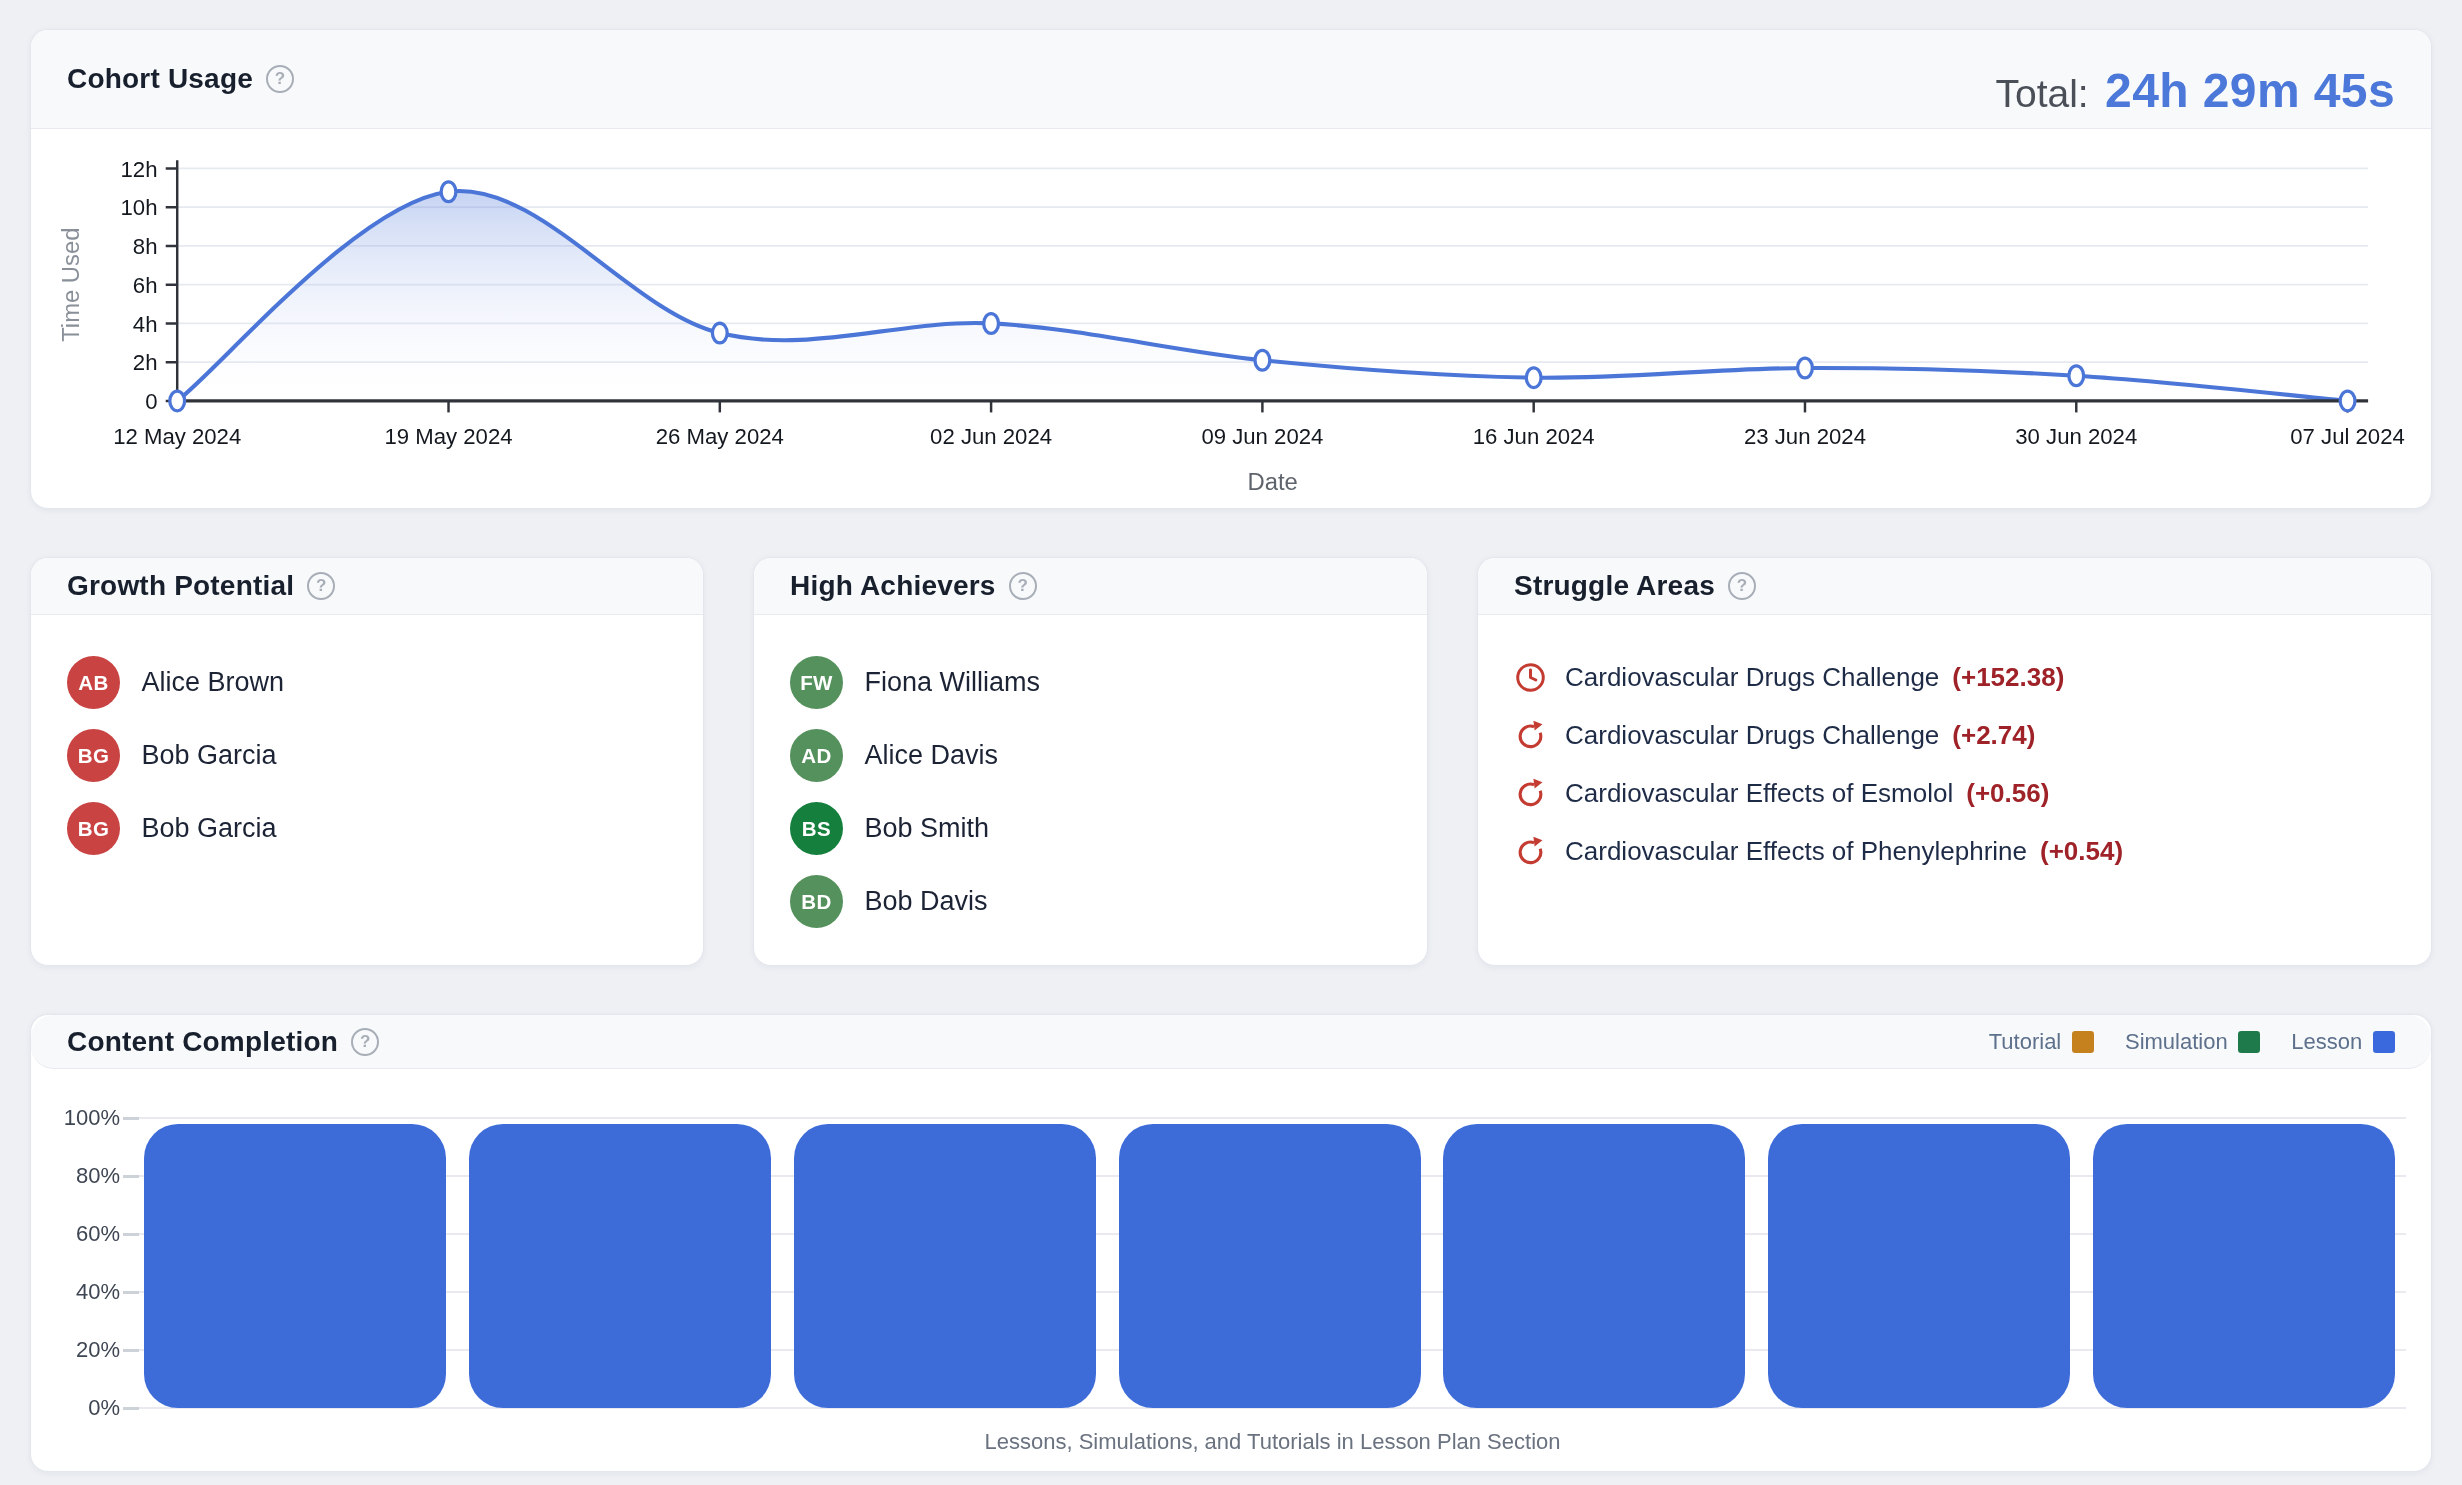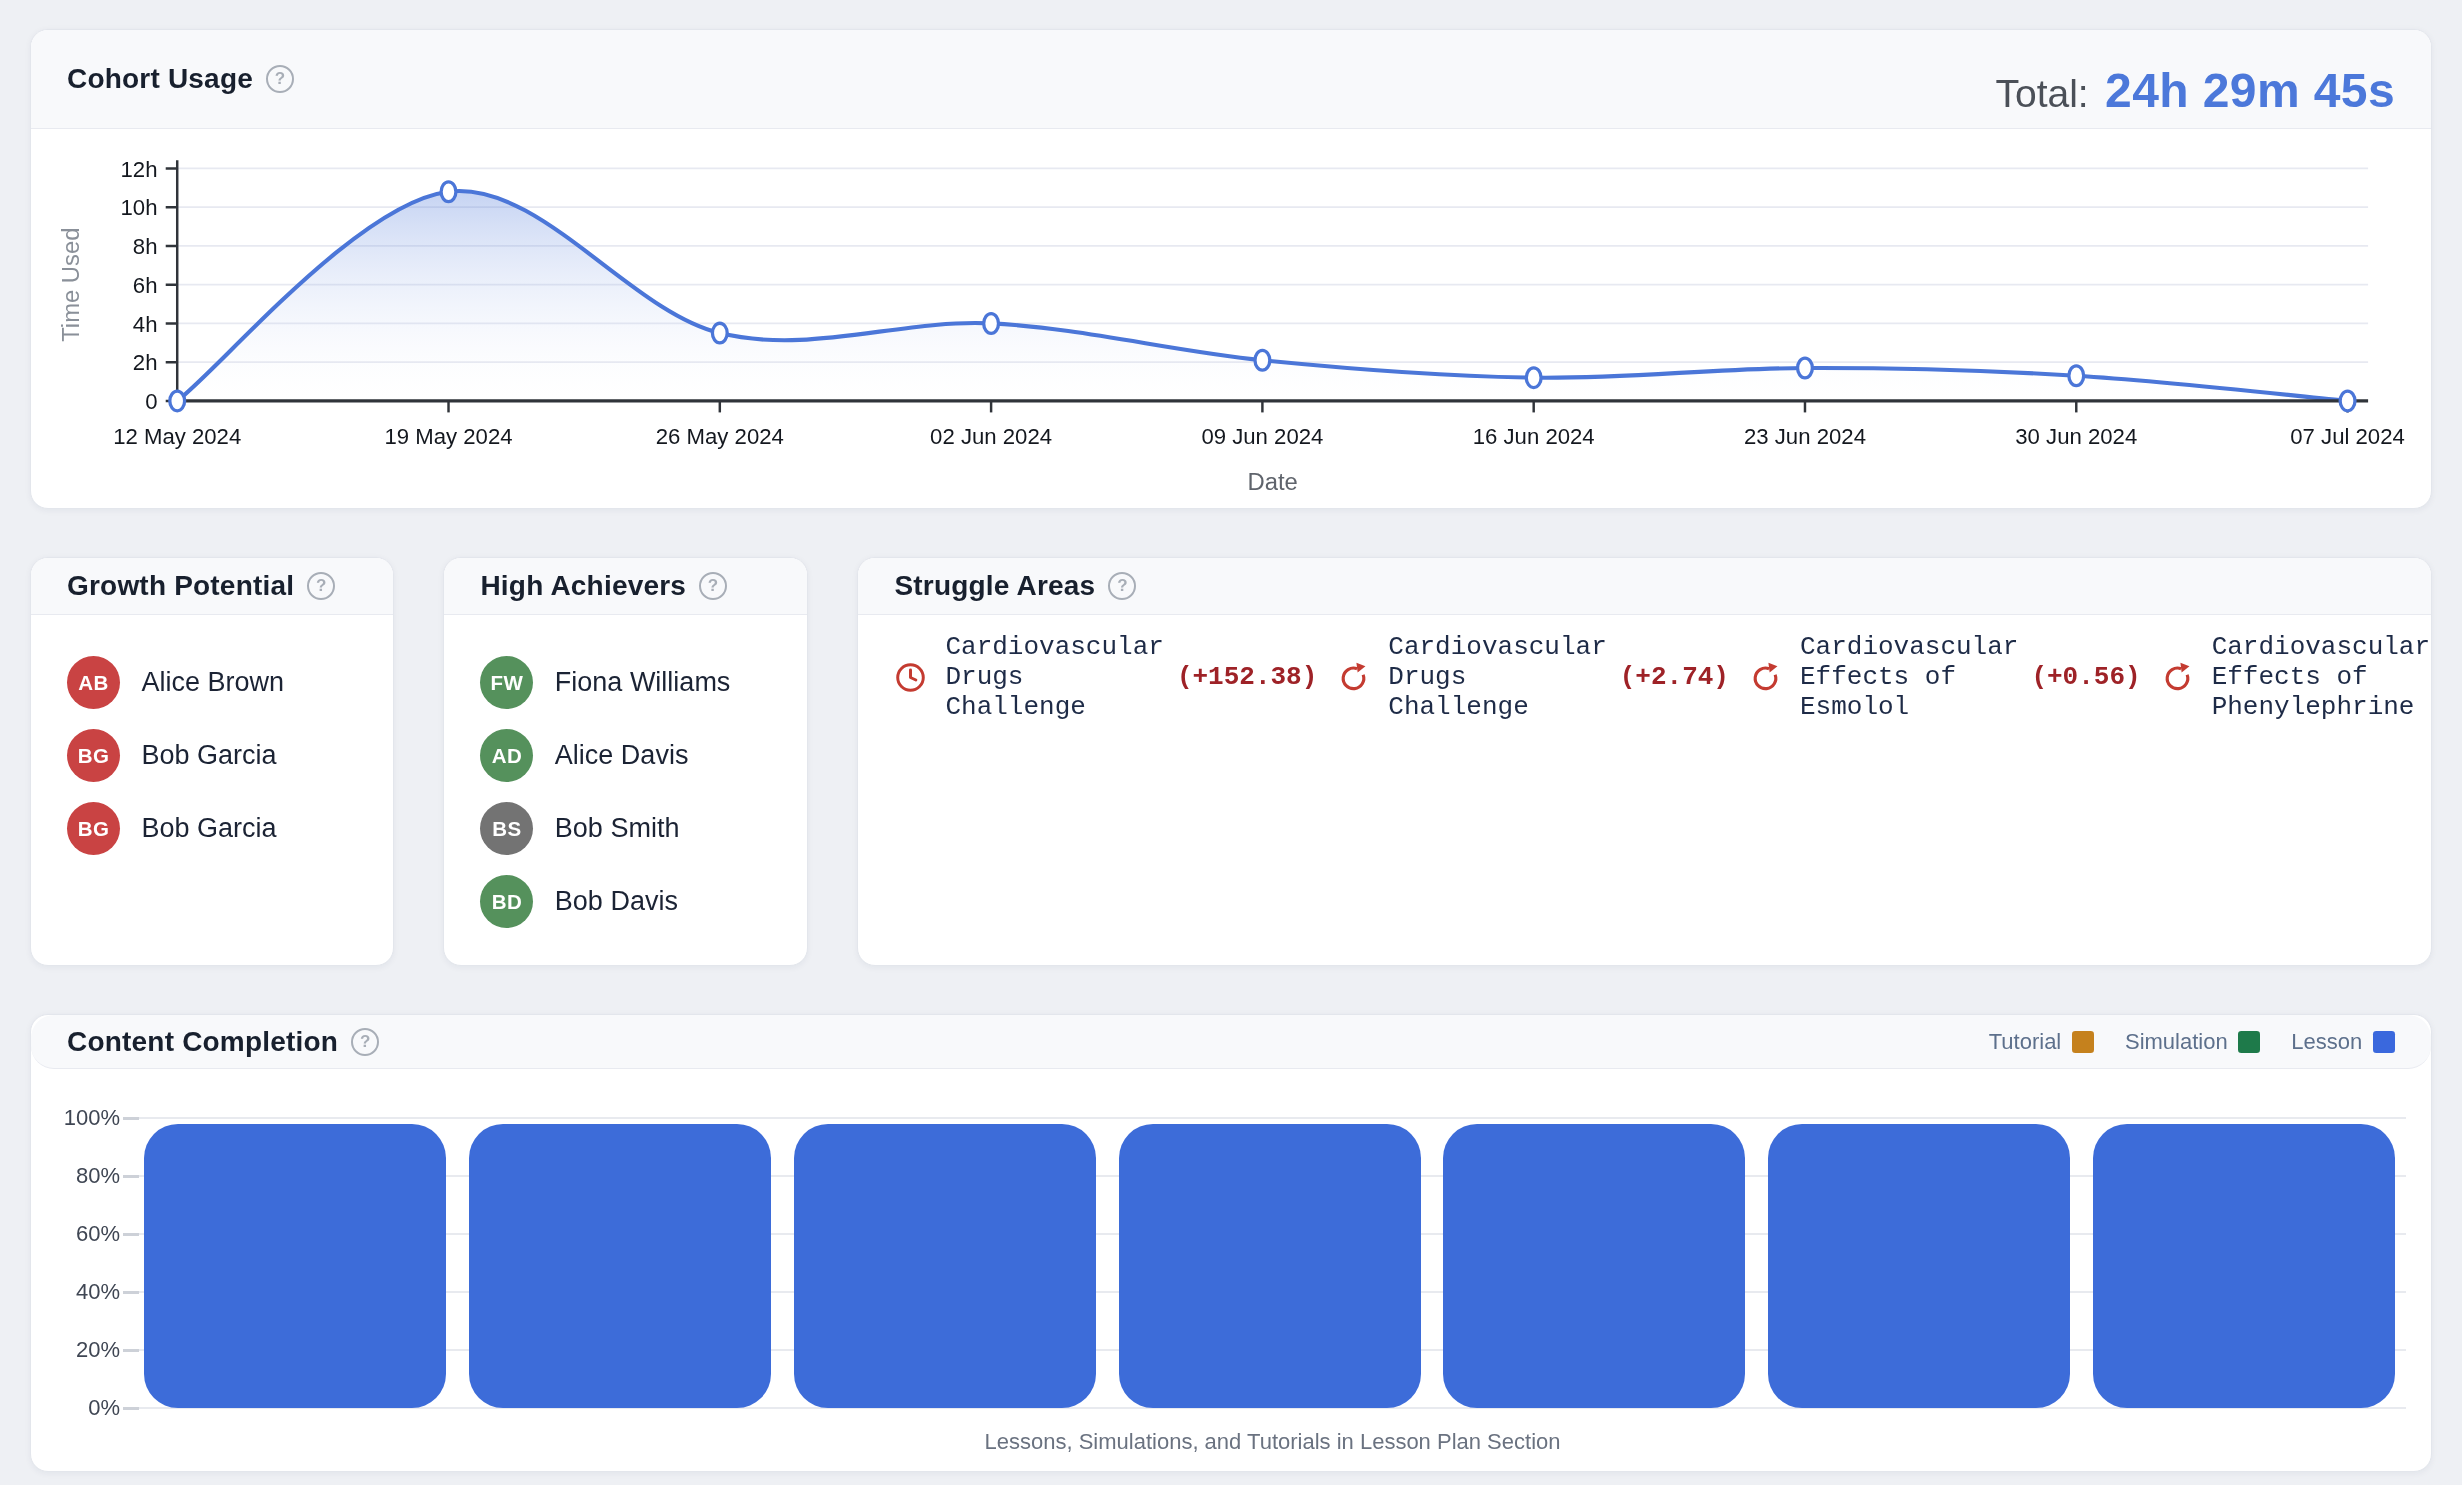--- a/index.html
+++ b/index.html
@@ -55,21 +55,21 @@
 
   .member-list { padding:41px 36px; display:flex; flex-direction:column; gap:20px; }
   .member { display:flex; align-items:center; gap:21.4px; height:53px; }
   .avatar {
     width:53px; height:53px; border-radius:50%;
     color:#ffffff; font-size:20.5px; font-weight:bold; letter-spacing:0.4px;
     display:flex; align-items:center; justify-content:center; flex:0 0 auto;
   }
   .member-name { font-size:27px; color:#1b2334; }
 
-  .struggle-list { padding:43px 36px; display:flex; flex-direction:row; gap:20px;font-family:Liberation Mono, monospace; }
+  .struggle-list { padding:43px 36px; display:flex; flex-direction:column; gap:20px; }
   .struggle-item { display:flex; align-items:center; height:38px; }
   .struggle-icon { width:33px; height:33px; margin-right:18px; display:flex; flex:0 0 auto; }
   .struggle-name { font-size:26px; color:#1e2b47; }
   .struggle-value { font-size:26px; font-weight:bold; margin-left:13px; }
 
   
   .completion-card { height:458px; }
   .completion-card .card-header { height:54px;border-radius:23px; }
   .legend { margin-left:auto; display:flex; align-items:center; gap:31px; }
   .legend-item { display:flex; align-items:center; gap:10.7px; }
@@ -192,21 +192,21 @@
       <div class="member-list">
         <div class="member">
           <span class="avatar" style="background: rgb(85, 145, 92);">FW</span>
           <span class="member-name">Fiona Williams</span>
         </div>
         <div class="member">
           <span class="avatar" style="background: rgb(85, 145, 92);">AD</span>
           <span class="member-name">Alice Davis</span>
         </div>
         <div class="member">
-          <span class="avatar" style="background: #737373;">BS</span>
+          <span class="avatar" style="background: #15803d;">BS</span>
           <span class="member-name">Bob Smith</span>
         </div>
         <div class="member">
           <span class="avatar" style="background: rgb(85, 145, 92);">BD</span>
           <span class="member-name">Bob Davis</span>
         </div>
       </div>
     </div>
 
     <div class="card mid-card struggle-card">

